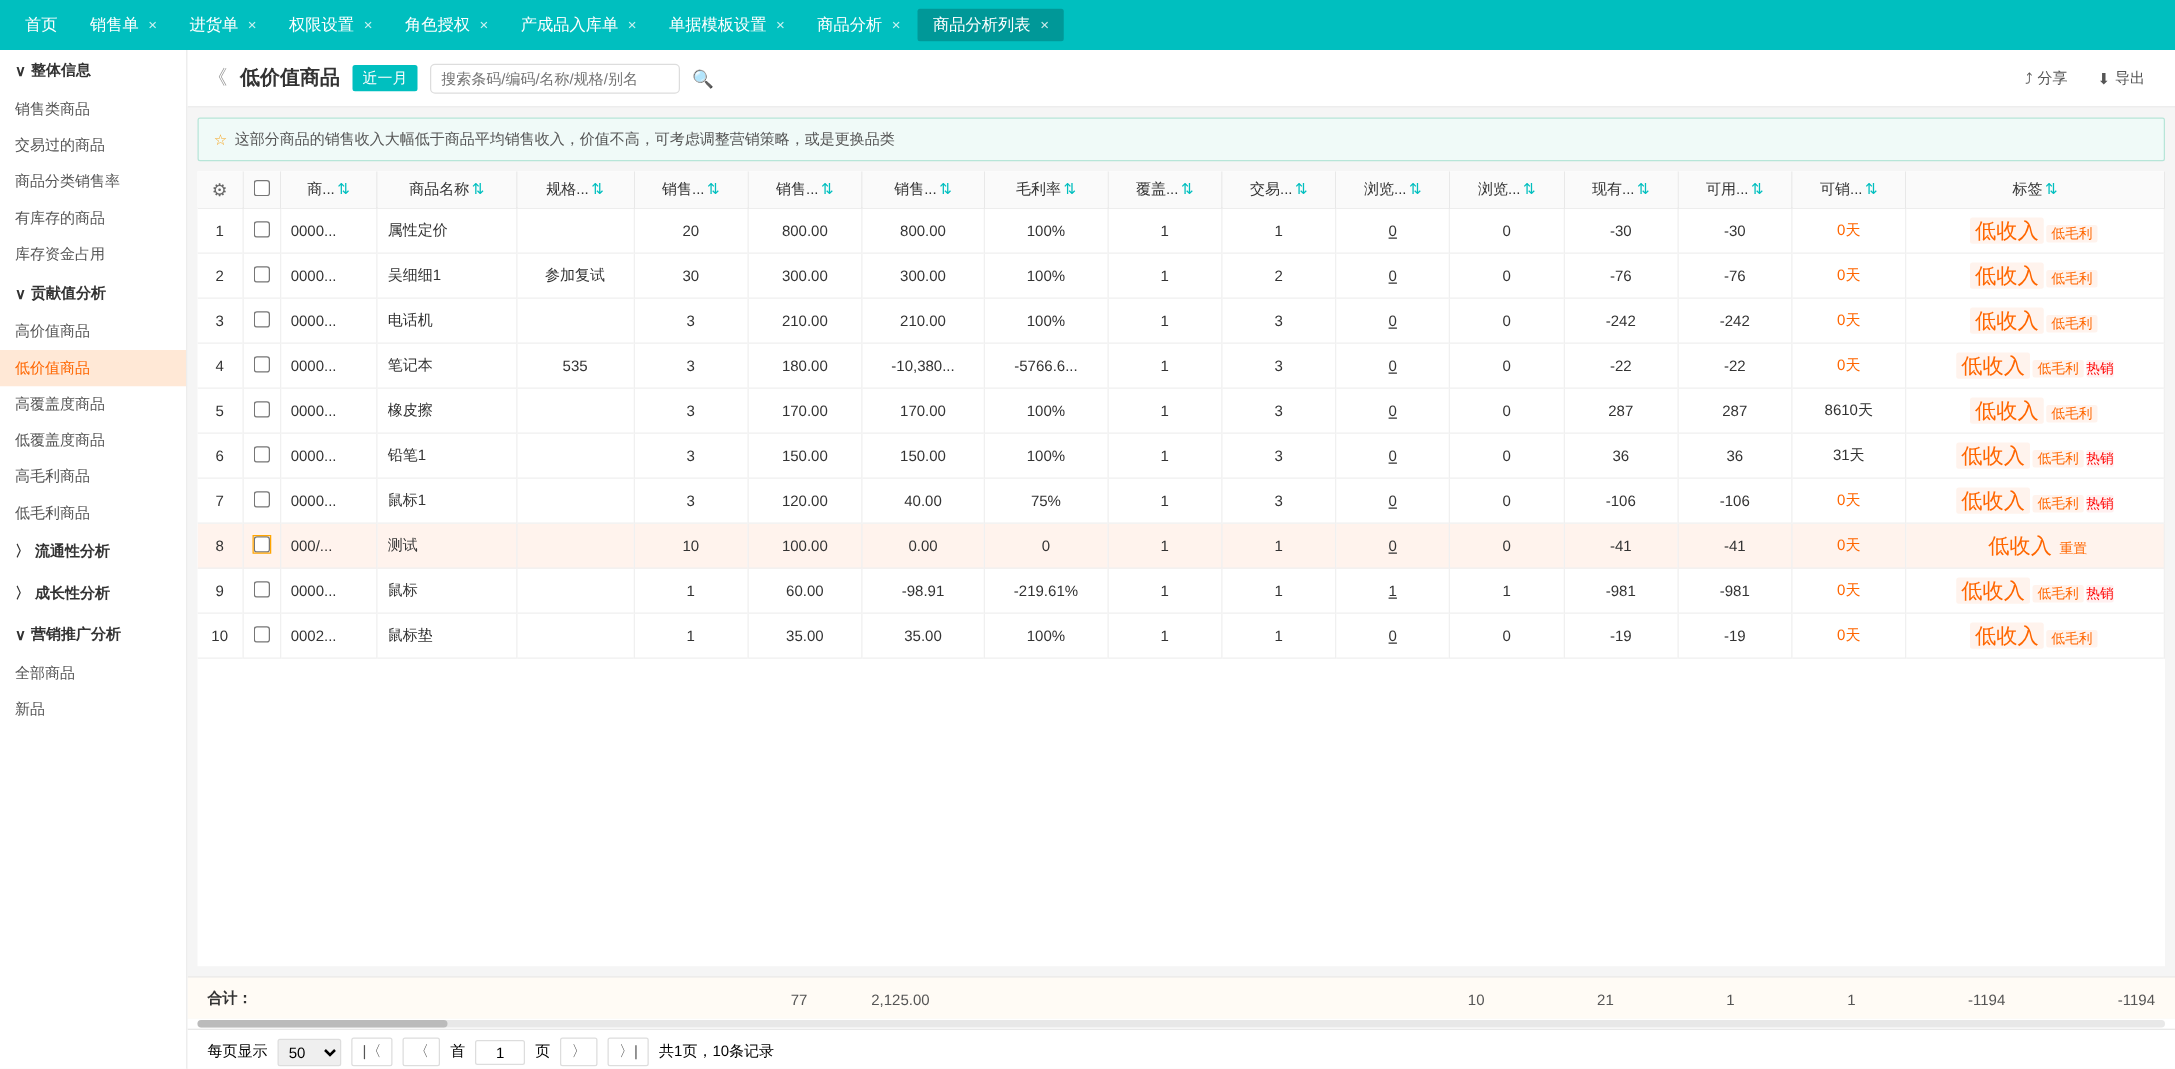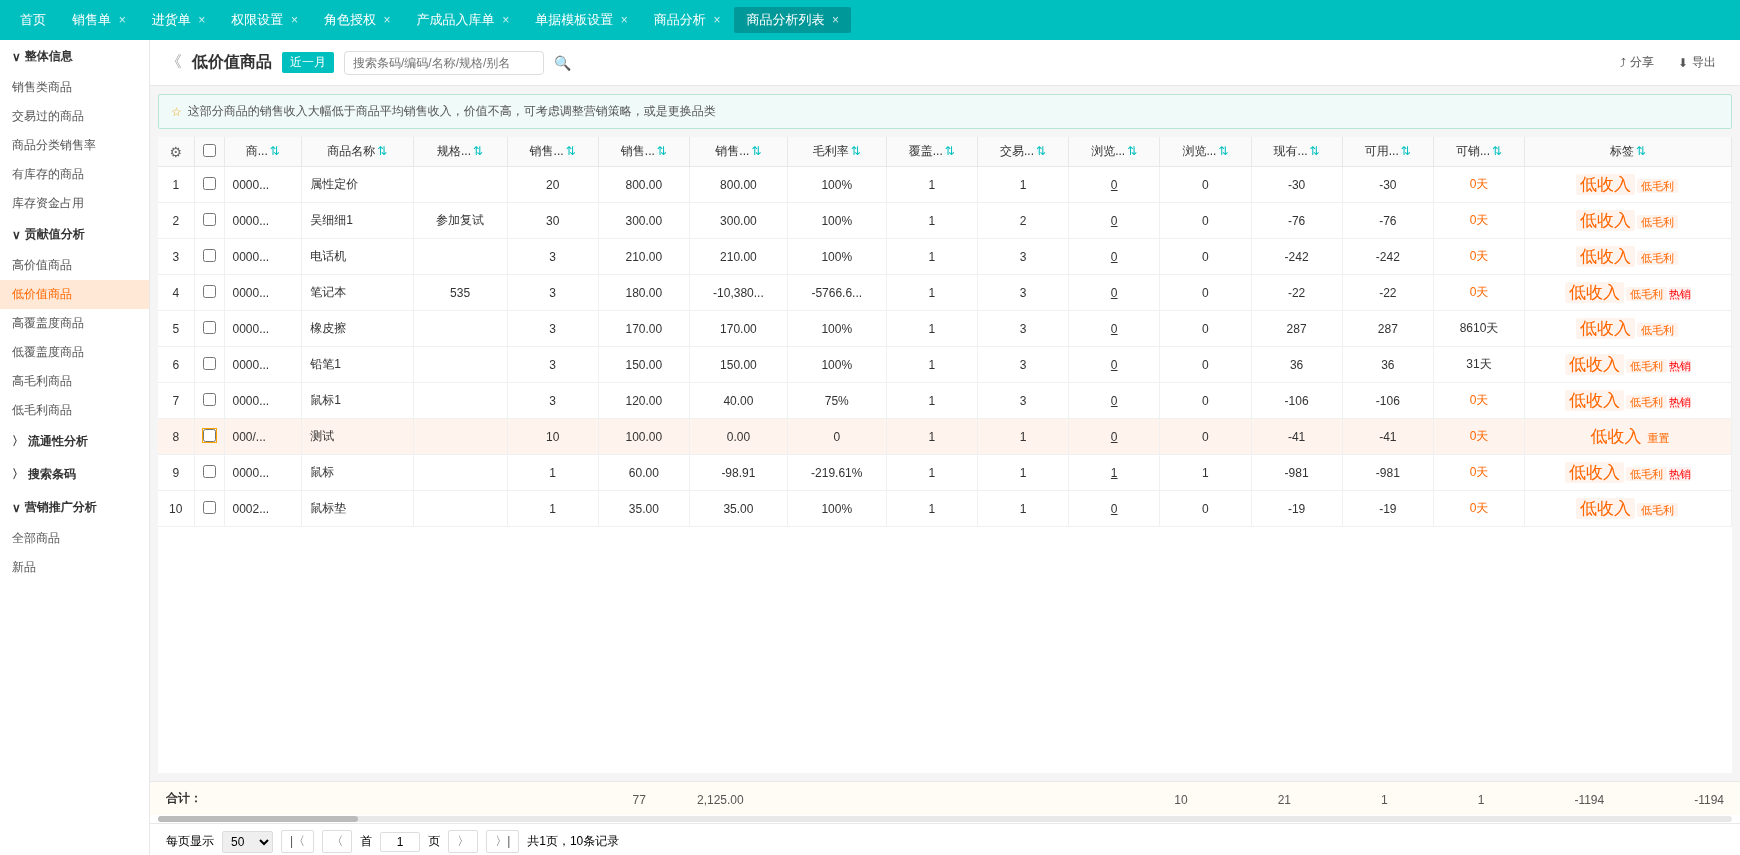--- a/index.html
+++ b/index.html
@@ -270,21 +270,21 @@
     <div class="sidebar-item">低覆盖度商品</div>
     <div class="sidebar-item">高毛利商品</div>
     <div class="sidebar-item">低毛利商品</div>
 
     <div class="sidebar-group-header">
       <span>〉</span>
       <span>流通性分析</span>
     </div>
     <div class="sidebar-group-header">
       <span>〉</span>
-      <span>搜索条码</span>
+      <span>成长性分析</span>
     </div>
     <div class="sidebar-group-header">
       <span>∨</span>
       <span>营销推广分析</span>
     </div>
     <div class="sidebar-item">全部商品</div>
     <div class="sidebar-item">新品</div>
   </div>
 
   <div class="content-area">

